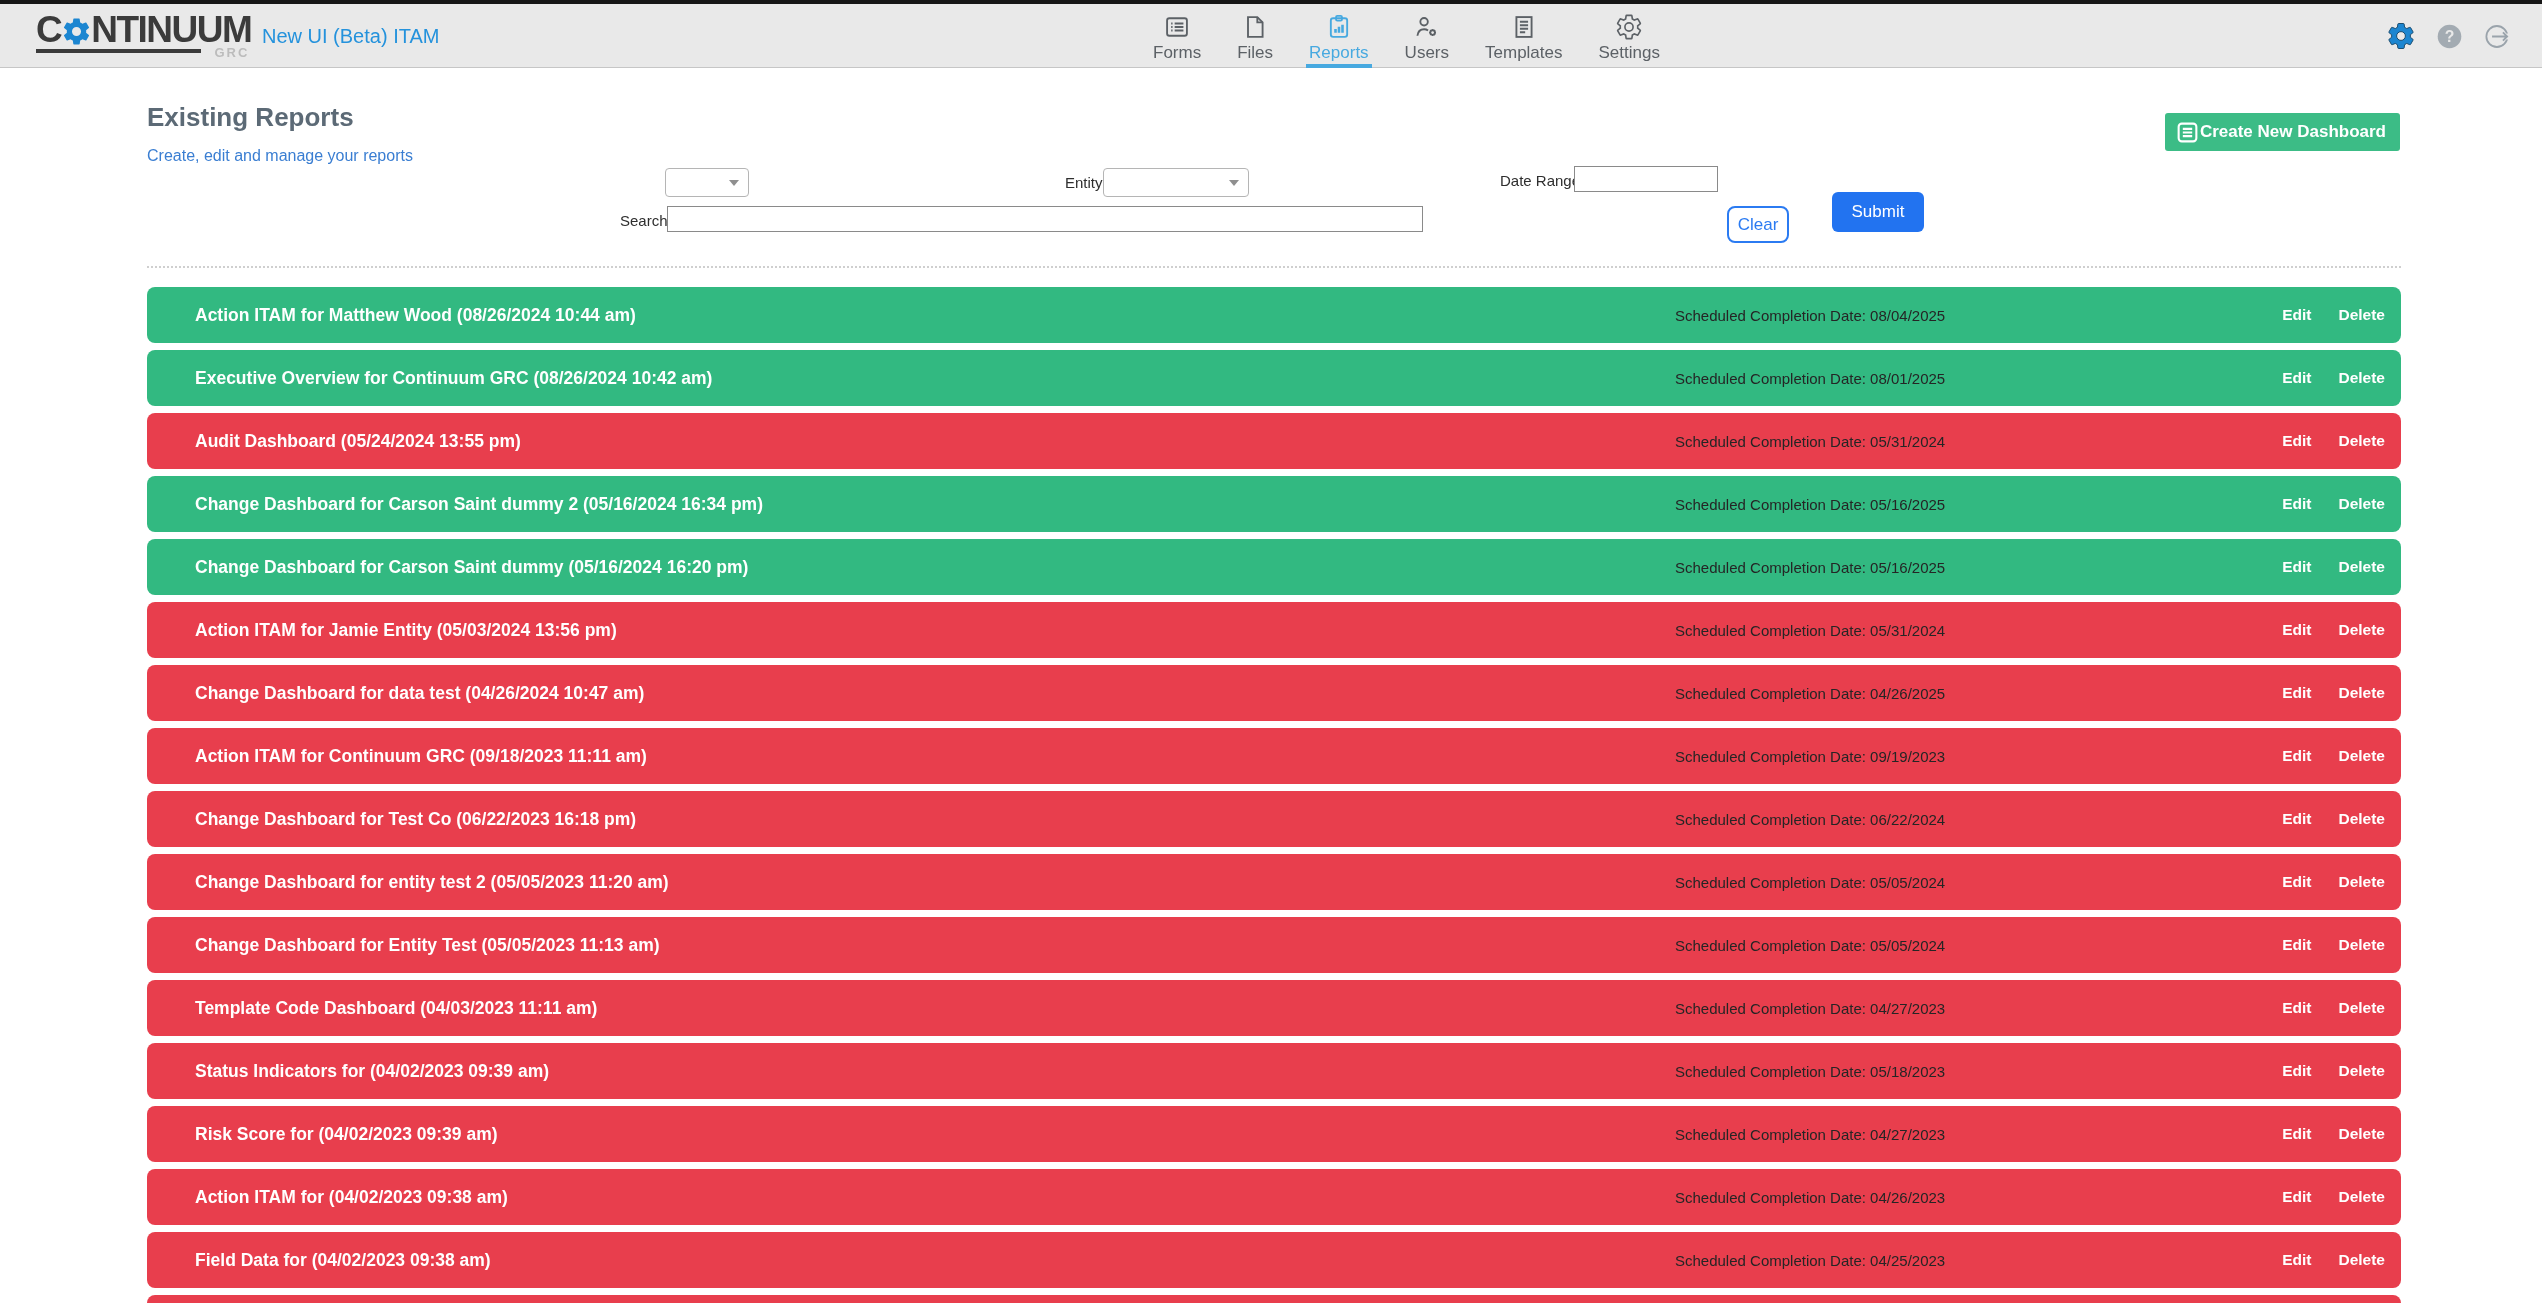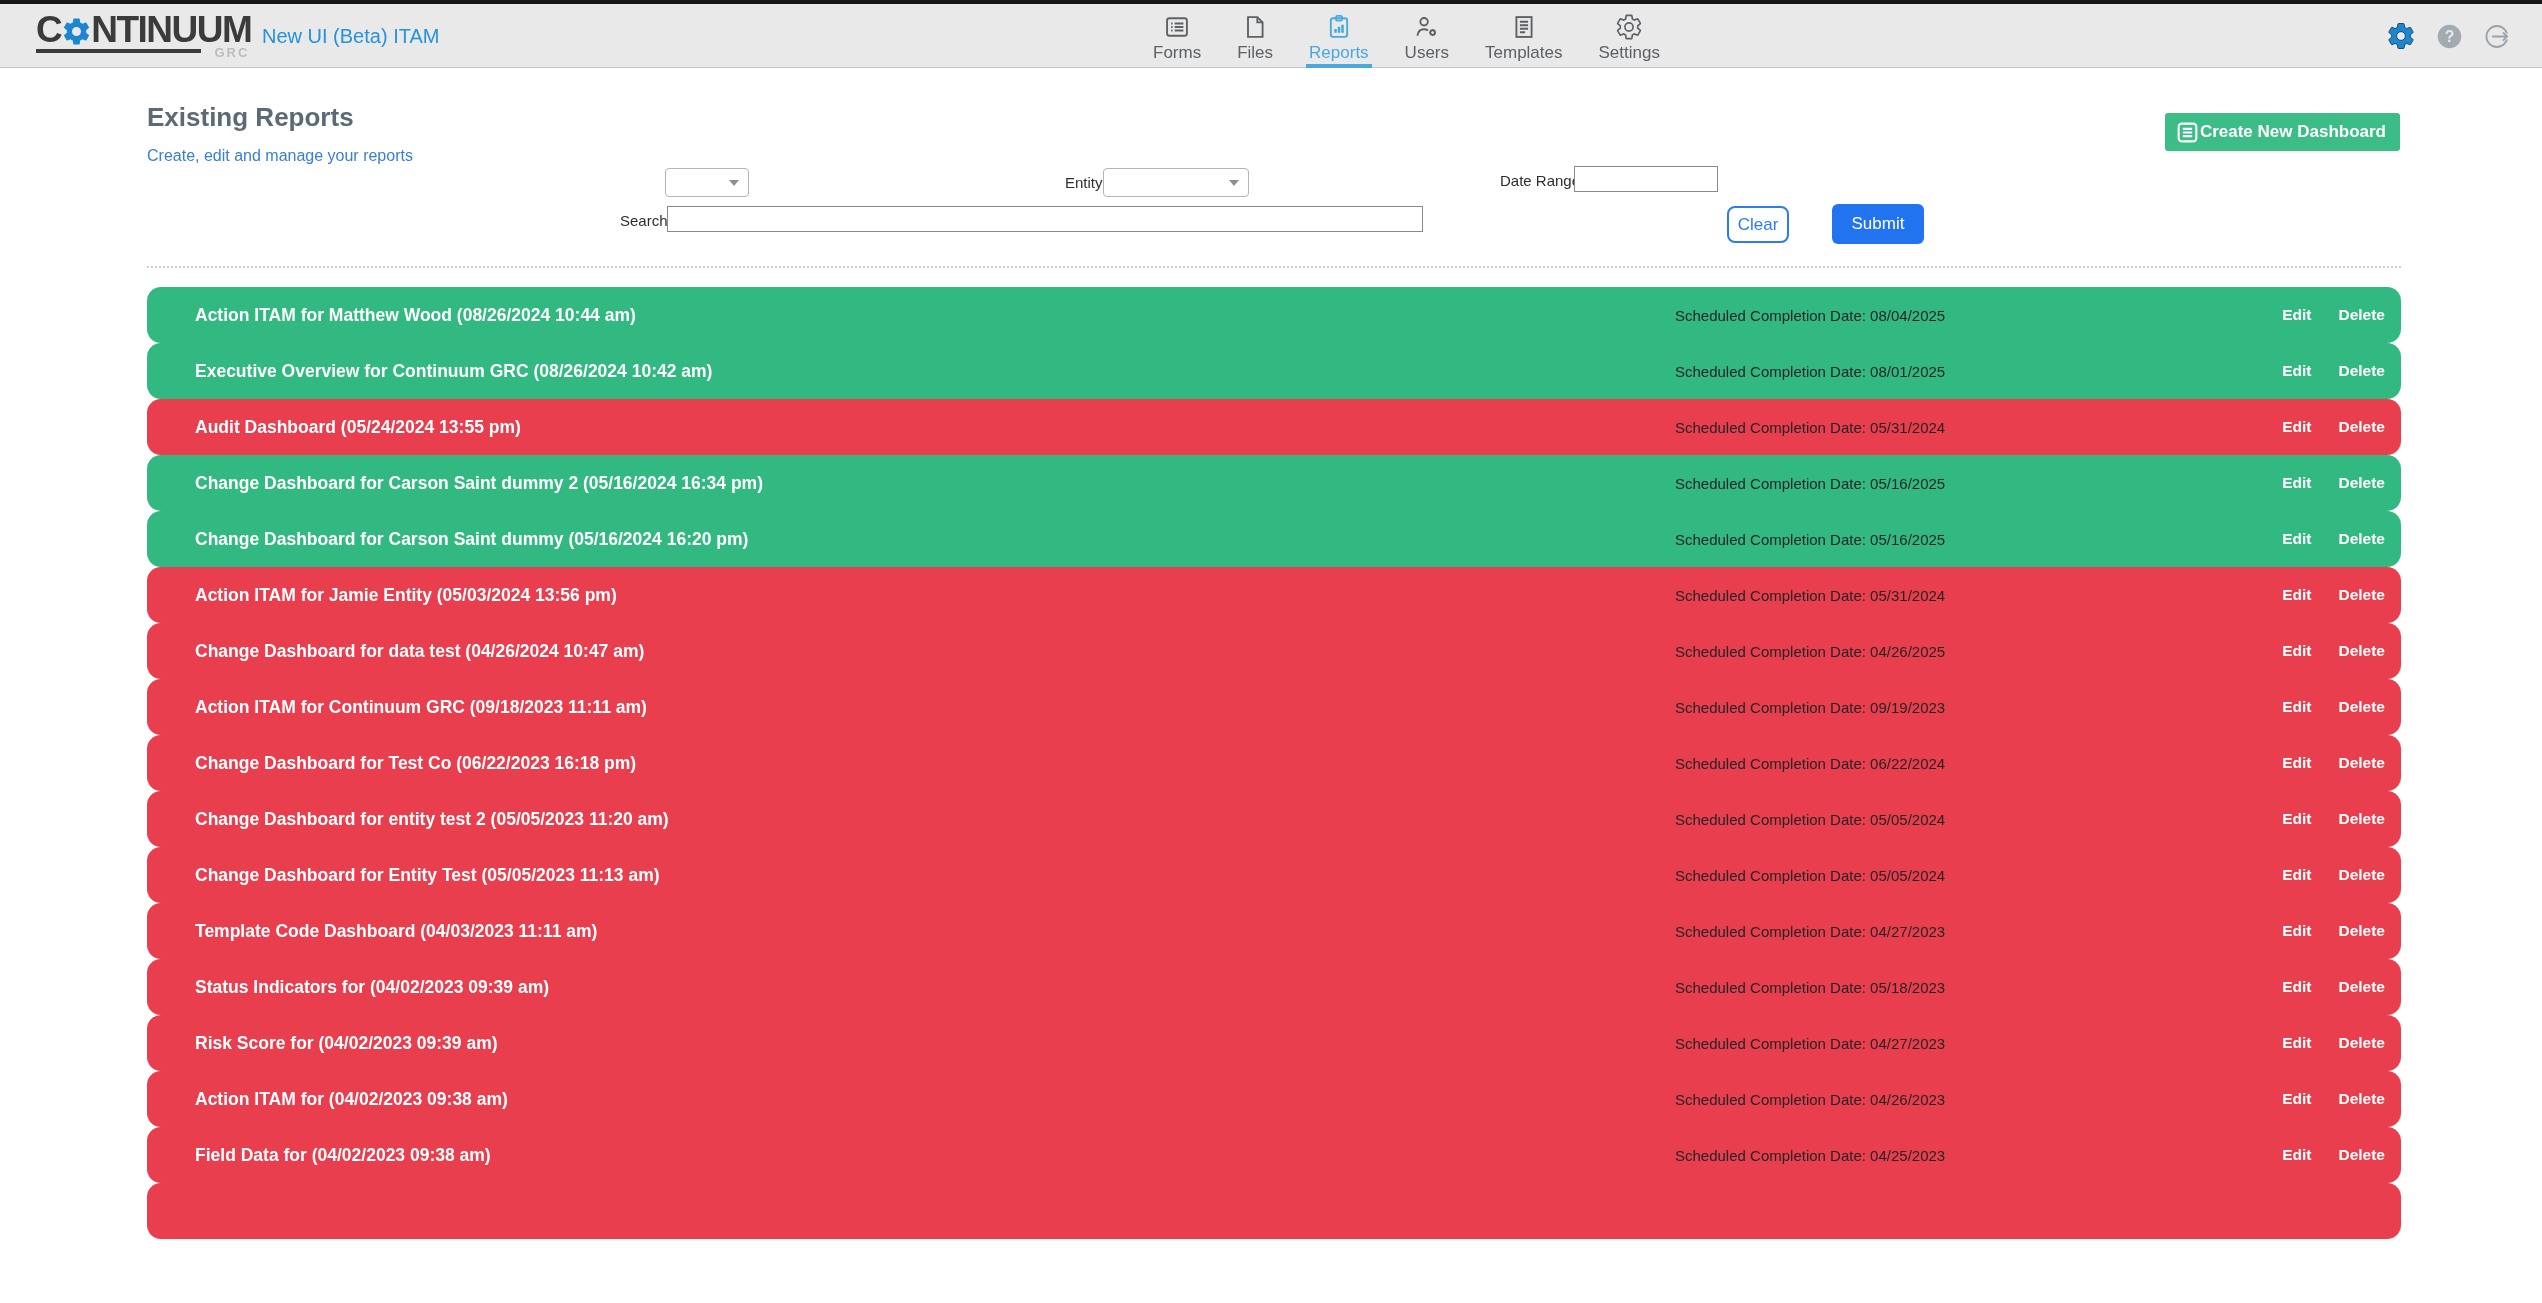--- a/index.html
+++ b/index.html
@@ -50,28 +50,28 @@
   .filter-label { position:absolute; font-size:15px; color:#2e2e2e; white-space:nowrap; }
   .select-box { position:absolute; height:29px; background:#fff; border:1px solid #b5b5b5;
     border-radius:4px; display:flex; align-items:center; justify-content:flex-end; padding-right:9px; }
   .select-arrow { width:0; height:0; border-left:5px solid transparent; border-right:5px solid transparent;
     border-top:6px solid #8f8f8f; }
   .text-input { position:absolute; height:26px; border:1px solid #8a8a8a; background:#fff;
     font-family:inherit; font-size:15px; padding:0 6px; border-radius:0; }
   .clear-btn { position:absolute; left:1727px; top:206px; width:62px; height:37px;
     background:#fff; color:#2b7bf2; border:2px solid #2b7bf2; border-radius:8px;
     font-size:17px; font-family:inherit; }
-  .submit-btn { position:absolute; left:1832px; top:204px; width:92px; height:40px;
+  .submit-btn { position:absolute; left:1832px; top:192px; width:92px; height:40px;
     background:#2273f0; color:#fff; border:none; border-radius:6px;
     font-size:17px; font-family:inherit; }
   .separator { position:absolute; left:147px; right:141px; top:266px; border-top:2px dotted #cfcfcf; }
 
   
   .rows { position:absolute; left:147px; right:141px; top:287px; }
-  .report-row { position:relative; height:56px; border-radius:14px; }
+  .report-row { position:relative; height:56px; margin-bottom:7px; border-radius:8px; }
   .row-title { position:absolute; left:48px; top:50%; transform:translateY(-50%);
     color:#fff; font-weight:bold; font-size:17.5px; white-space:nowrap; }
   .row-date { position:absolute; left:1528px; top:50%; transform:translateY(-50%);
     color:#252525; font-size:15px; white-space:nowrap; }
   .row-actions { position:absolute; right:16px; top:0; height:100%; display:flex; align-items:center; gap:27px; }
   .row-action { color:#fff; font-weight:bold; font-size:15.5px; }
 </style>
 </head>
 <body>
 

